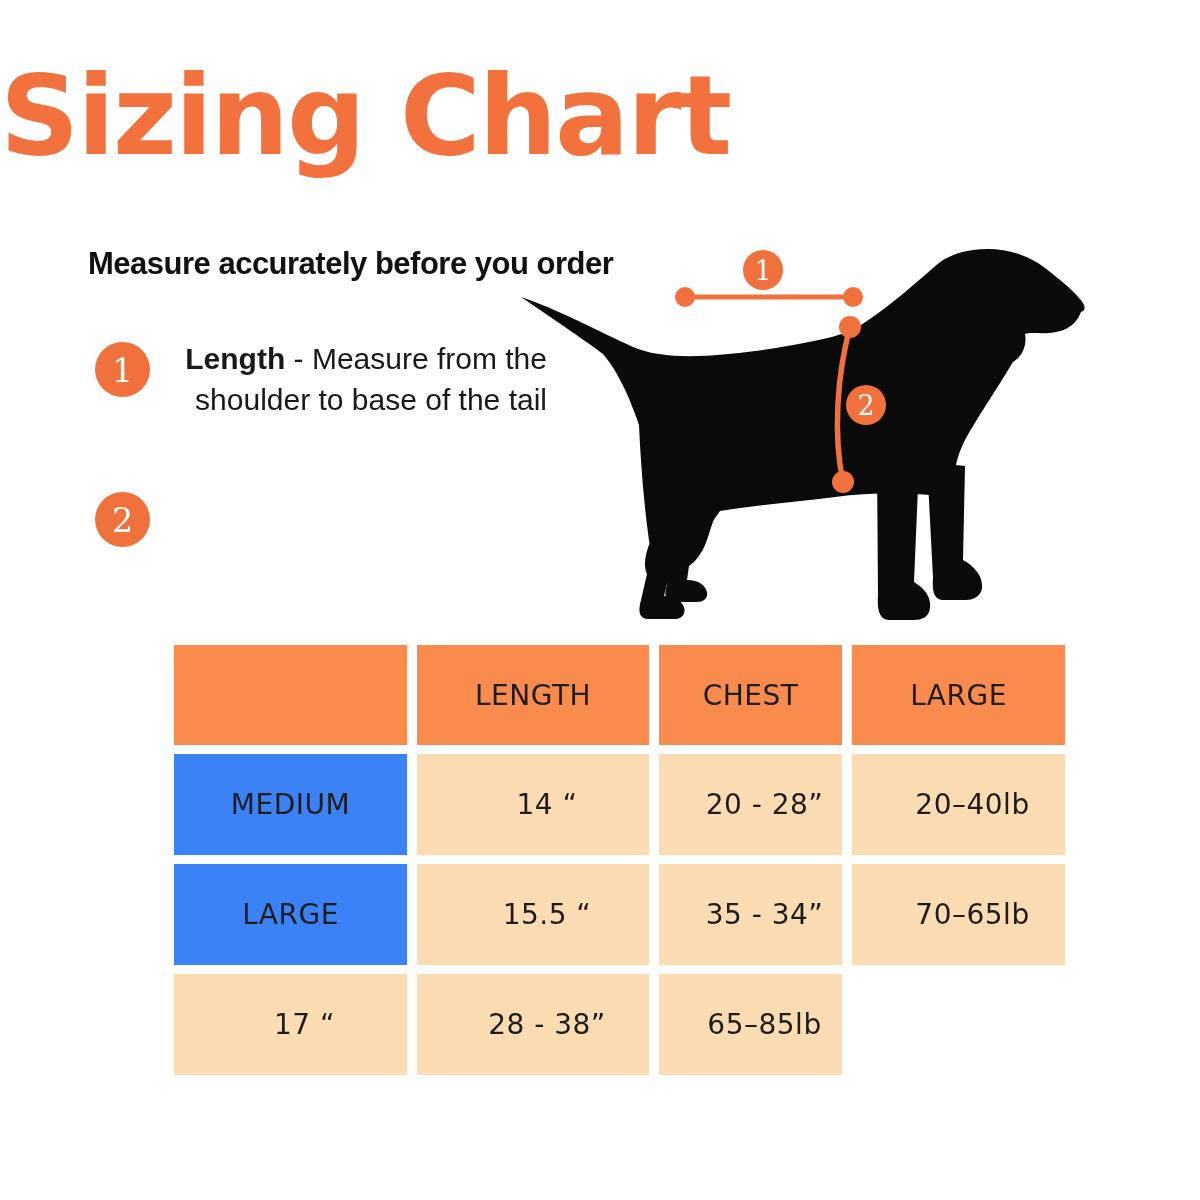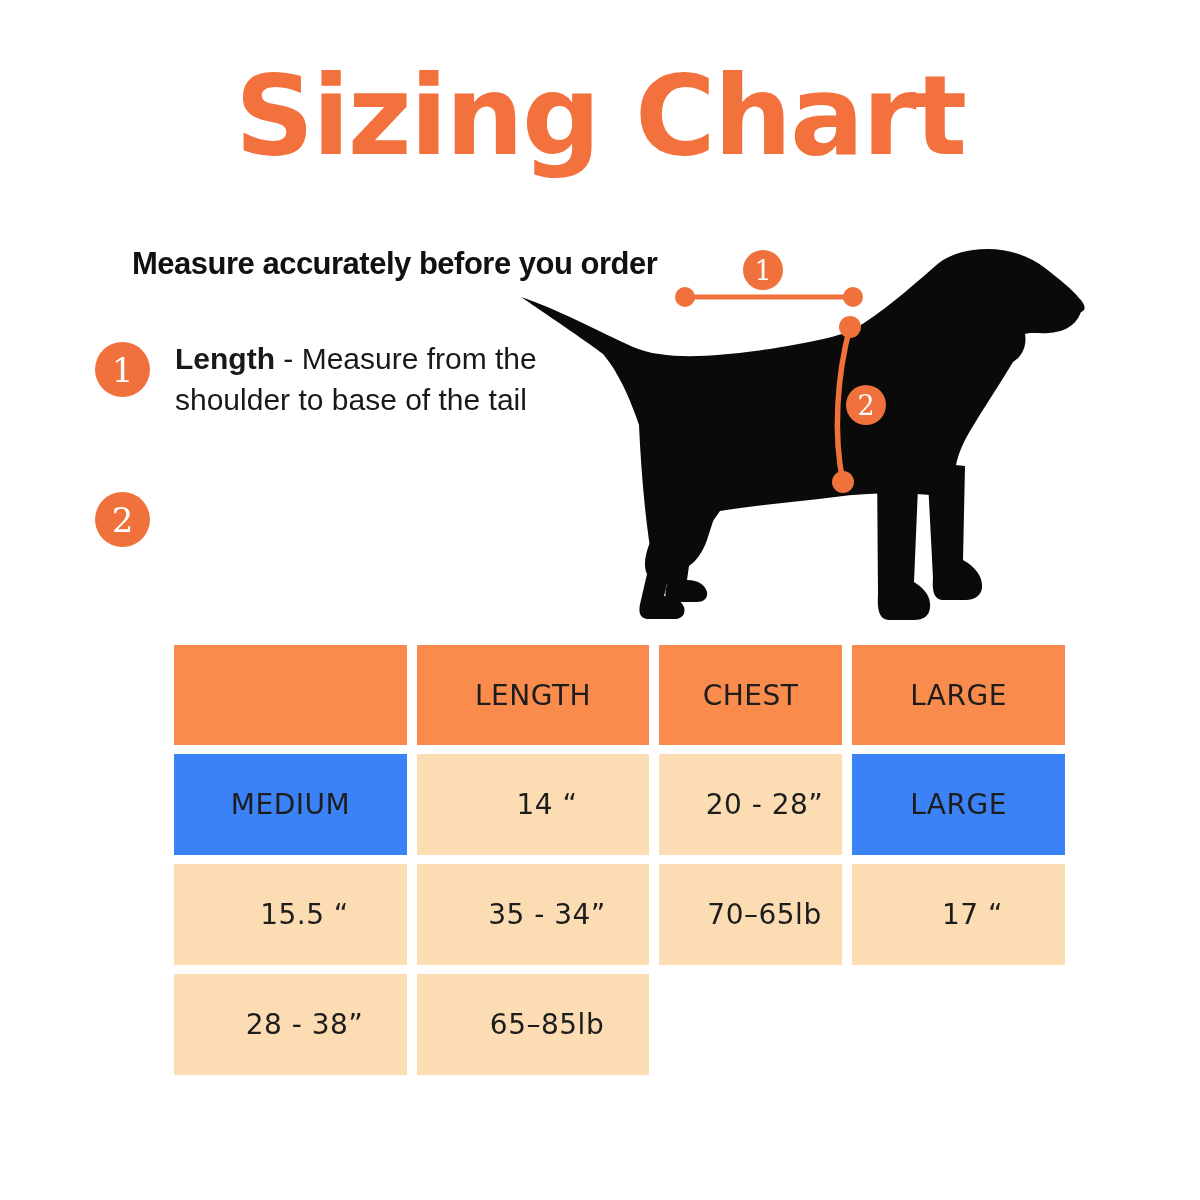--- a/index.html
+++ b/index.html
@@ -1,39 +1,39 @@
 <!DOCTYPE html>
 <html><head>
 <meta charset="utf-8">
 <style>
   * { margin: 0; padding: 0; box-sizing: border-box; }
   html, body { width: 1200px; height: 1200px; background: #ffffff; overflow: hidden; }
   body { position: relative; font-family: "Liberation Sans", sans-serif; color: #1b1b1b; }
 
   .title {
     position: absolute; top: 52px; left: 0; width: 1200px;
-    text-align: center; font-family: "DejaVu Sans", sans-serif;
+    text-align: left; font-family: "DejaVu Sans", sans-serif;
     font-weight: bold; font-size: 110px; letter-spacing: -2px; color: #F2713C;
   }
 
   .subtitle {
     position: absolute; left: 88px; top: 246px; width: 560px;
-    font-weight: bold; font-size: 31px; letter-spacing: -0.5px; color: #111; margin-left: 44px;
+    font-weight: bold; font-size: 31px; letter-spacing: -0.5px; color: #111;
   }
 
   .instr-item { position: absolute; left: 95px; width: 470px; }
   .instr-1 { top: 338px; }
   .instr-2 { top: 488px; }
   .badge {
     position: absolute; left: 0; top: 4px; width: 55px; height: 55px;
     border-radius: 50%; background: #F0713C; color: #fff;
     font-family: "DejaVu Serif", serif; font-size: 34px;
     display: flex; align-items: center; justify-content: center;
   }
-  .instr-text { margin-left: 80px; width: 372px; font-size: 30px; line-height: 41px; color: #191919; }
+  .instr-text { margin-left: 80px; width: 372px; font-size: 30px; line-height: 41px; color: #191919; text-align: right; }
   .instr-term { font-weight: bold; }
 
   .dog-wrap { position: absolute; left: 515px; top: 240px; width: 575px; height: 385px; }
 
   .size-table {
     position: absolute; left: 174px; top: 645px;
     display: grid;
     grid-template-columns: 233px 232px 183px 213px;
     grid-template-rows: 100px 101px 101px 101px;
     column-gap: 10px; row-gap: 9px;
@@ -125,20 +125,21 @@
 <div class="size-table">
 
   <div class="cell cell-header"></div>
   <div class="cell cell-header">LENGTH</div>
   <div class="cell cell-header">CHEST</div>
   <div class="cell cell-header">LARGE</div>
 
   <div class="cell cell-label">MEDIUM</div>
   <div class="cell cell-data">14 “</div>
   <div class="cell cell-data">20 - 28”</div>
+  <div class="cell cell-data">20–40lb</div>
 
   <div class="cell cell-label">LARGE</div>
   <div class="cell cell-data">15.5 “</div>
   <div class="cell cell-data">35 - 34”</div>
   <div class="cell cell-data">70–65lb</div>
 
   <div class="cell cell-data">17 “</div>
   <div class="cell cell-data">28 - 38”</div>
   <div class="cell cell-data">65–85lb</div>
 </div>

